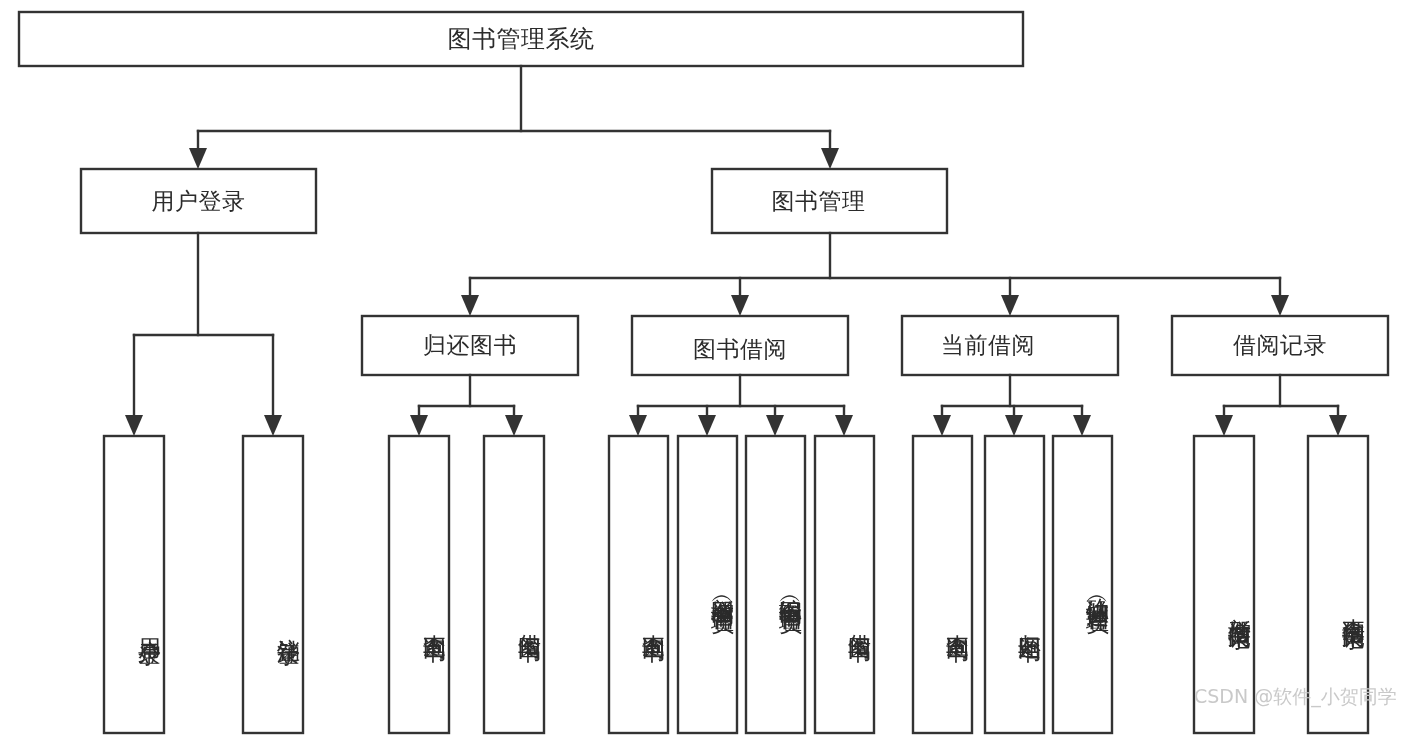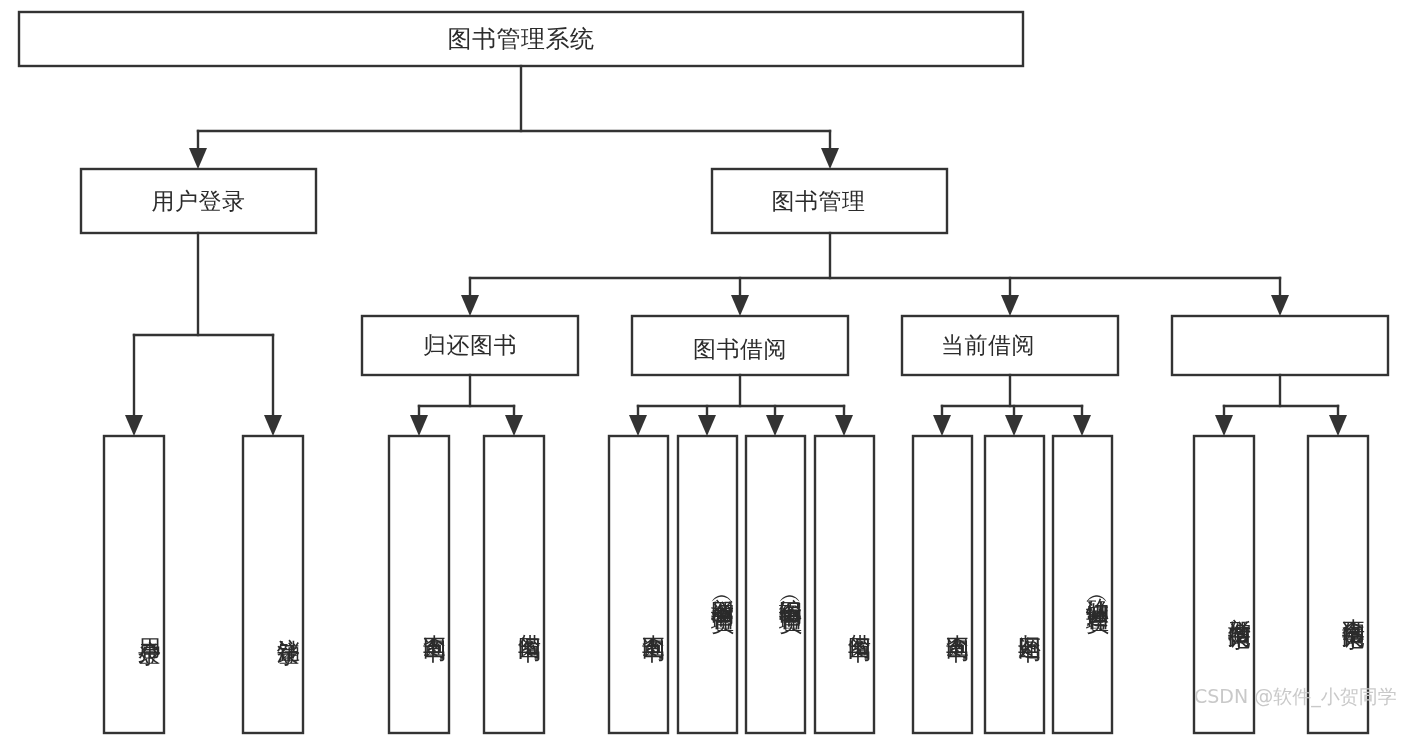--- a/index.html
+++ b/index.html
@@ -191,20 +191,21 @@
   </svg>
 
   <div class="node-label horizontal title" style="left:19px; top:12px; width:1004px; height:54px;">图书管理系统</div>
 
   <div class="node-label horizontal" style="left:81px; top:169px; width:235px; height:64px;">用户登录</div>
   <div class="node-label horizontal" style="left:712px; top:169px; width:213px; height:64px;">图书管理</div>
 
   <div class="node-label horizontal" style="left:362px; top:316px; width:216px; height:59px;">归还图书</div>
   <div class="node-label horizontal" style="left:632px; top:316px; width:216px; height:66px;">图书借阅</div>
   <div class="node-label horizontal" style="left:902px; top:316px; width:172px; height:59px;">当前借阅</div>
+  <div class="node-label horizontal" style="left:1172px; top:316px; width:216px; height:59px;">借阅记录</div>
 
   <div class="node-label vertical" style="left:104px; top:436px; width:60px; height:297px; padding-top:78px;">用户登录</div>
   <div class="node-label vertical" style="left:243px; top:436px; width:60px; height:297px; padding-top:78px;">注销登录</div>
 
   <div class="node-label vertical" style="left:389px; top:436px; width:60px; height:297px; padding-top:70px;">查询图书</div>
   <div class="node-label vertical" style="left:484px; top:436px; width:60px; height:297px; padding-top:70px;">借阅图书</div>
 
   <div class="node-label vertical" style="left:609px; top:436px; width:59px; height:297px; padding-top:70px;">查询图书</div>
   <div class="node-label vertical" style="left:678px; top:436px; width:59px; height:297px; padding-top:8px;">新增图书（管理员）</div>
   <div class="node-label vertical" style="left:746px; top:436px; width:59px; height:297px; padding-top:8px;">编辑图书（管理员）</div>

